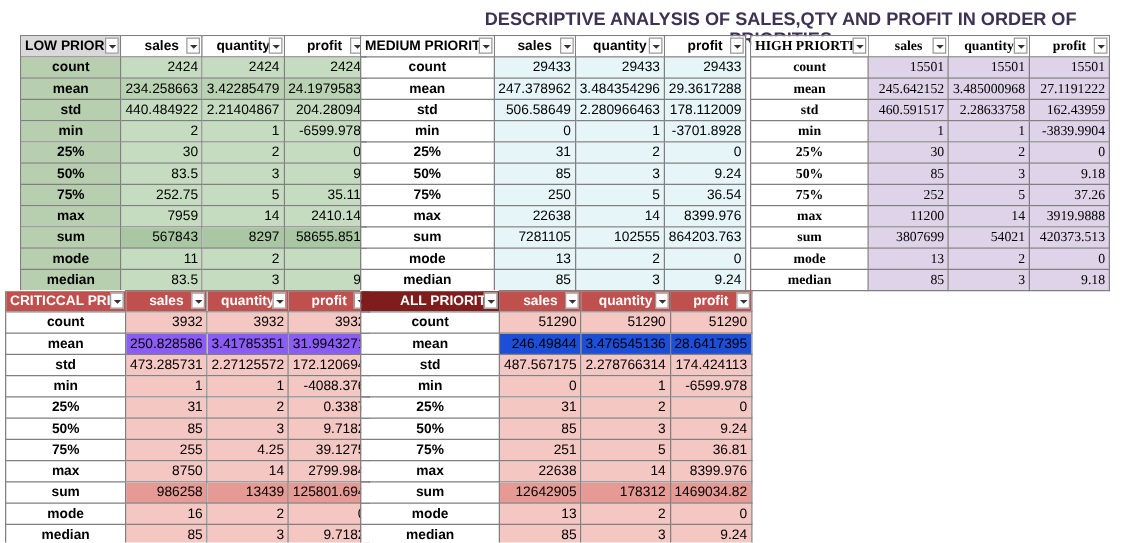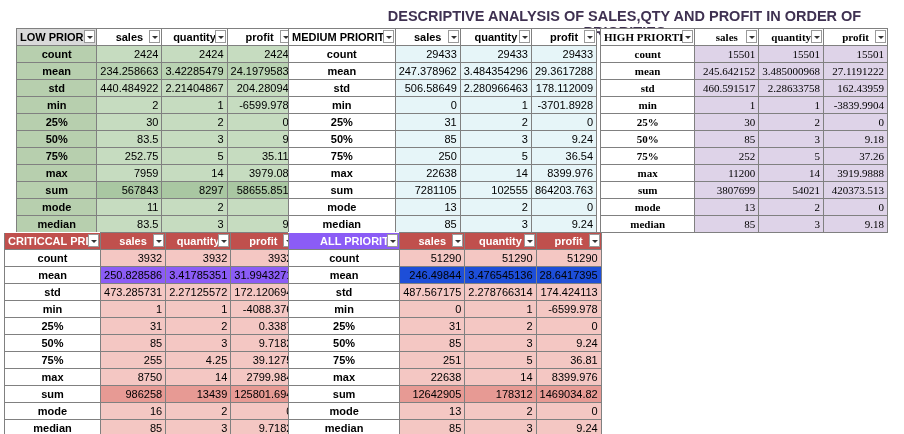--- a/index.html
+++ b/index.html
@@ -83,21 +83,21 @@
   #high .lbl { background:#ffffff; }
   #high .num { background:#ded3e8; }
 
   
   #critical .hdrleft { background:#c0504d; color:#ffffff; }
   #critical .hdr { background:#c0504d; color:#ffffff; }
   #critical .lbl { background:#ffffff; }
   #critical .num { background:#f4c7c3; }
 
   
-  #all .hdrleft { background:#8b5cf6; color:#ffffff;padding-left:31px; }
+  #all .hdrleft { background:#7f1d1d; color:#ffffff;padding-left:31px; }
   #all .hdr { background:#c0504d; color:#ffffff; }
   #all .lbl { background:#ffffff; }
   #all .num { background:#f4c7c3; }
 
   
   #low tr:nth-child(2) .num { background:#b9d3b2; }
   #low tr:nth-child(9) .num { background:#a9c7a2; }
   #critical tr:nth-child(2) .num{ background:#8b5cf6; }
   #critical tr:nth-child(9) .num{ background:#e79a94; }
   #all tr:nth-child(2) .num{ background:#1d4ed8; }
@@ -167,21 +167,21 @@
         <tr>
           <td class="lbl">75%</td>
           <td class="num">252.75</td>
           <td class="num">5</td>
           <td class="num">35.11</td>
         </tr>
         <tr>
           <td class="lbl">max</td>
           <td class="num">7959</td>
           <td class="num">14</td>
-          <td class="num">3979.08</td>
+          <td class="num">2410.14</td>
         </tr>
         <tr>
           <td class="lbl">sum</td>
           <td class="num">567843</td>
           <td class="num">8297</td>
           <td class="num">58655.851</td>
         </tr>
         <tr>
           <td class="lbl">mode</td>
           <td class="num">11</td>

